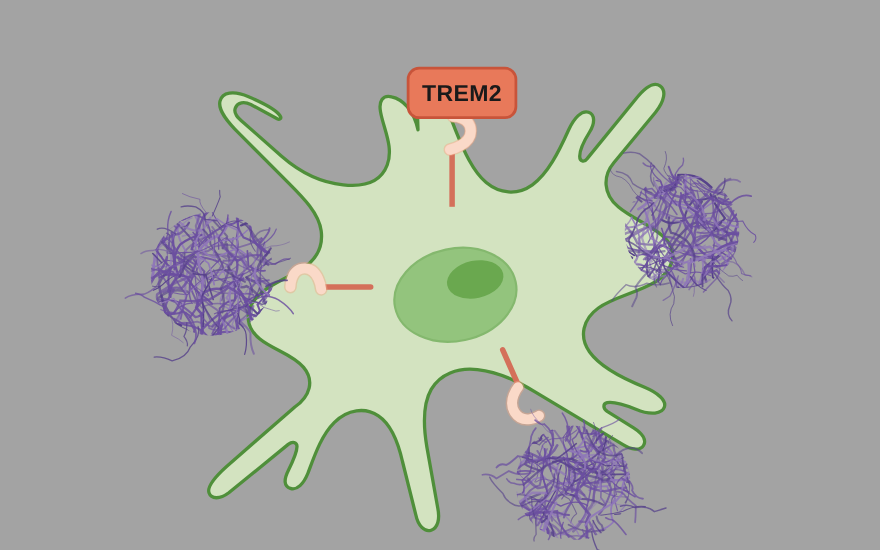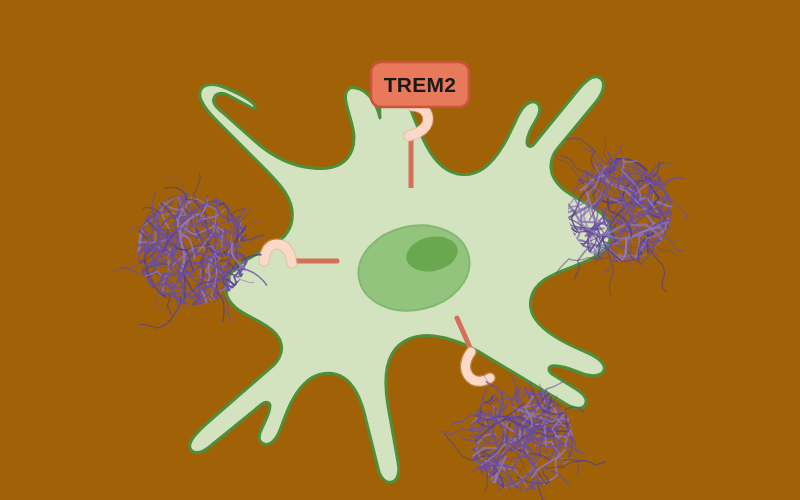--- a/index.html
+++ b/index.html
@@ -10,21 +10,21 @@
   body {
     width: 800px;
     height: 500px;
     font-family: "Liberation Sans", sans-serif;
     overflow: hidden;
   }
   #figure {
     position: relative;
     width: 800px;
     height: 500px;
-    background: #a16207;
+    background: #a3a3a3;
   }
   svg#scene {
     display: block;
     width: 800px;
     height: 500px;
   }
   .label-text {
     font-family: "Liberation Sans", sans-serif;
     font-weight: bold;
     font-size: 21px;

